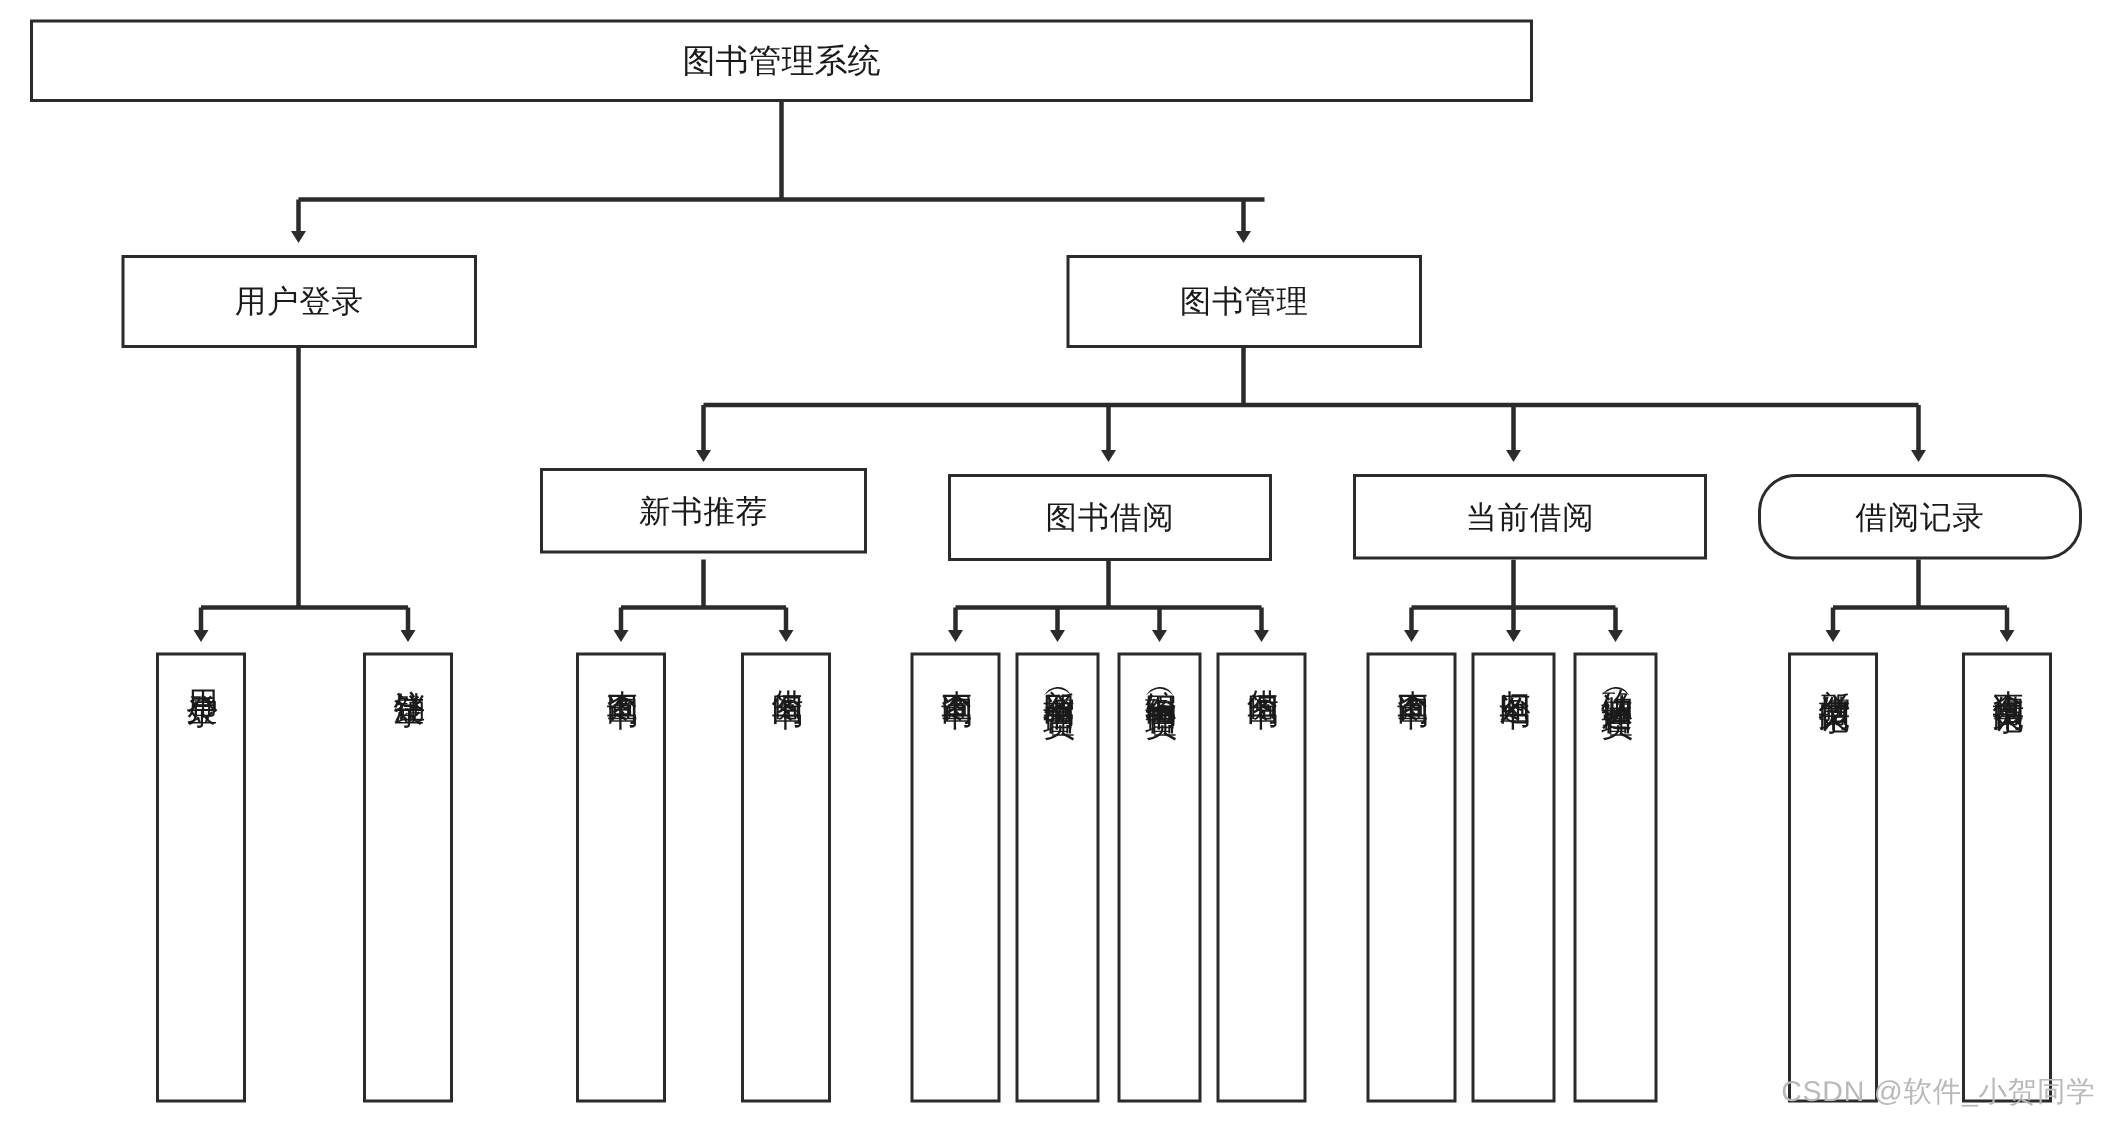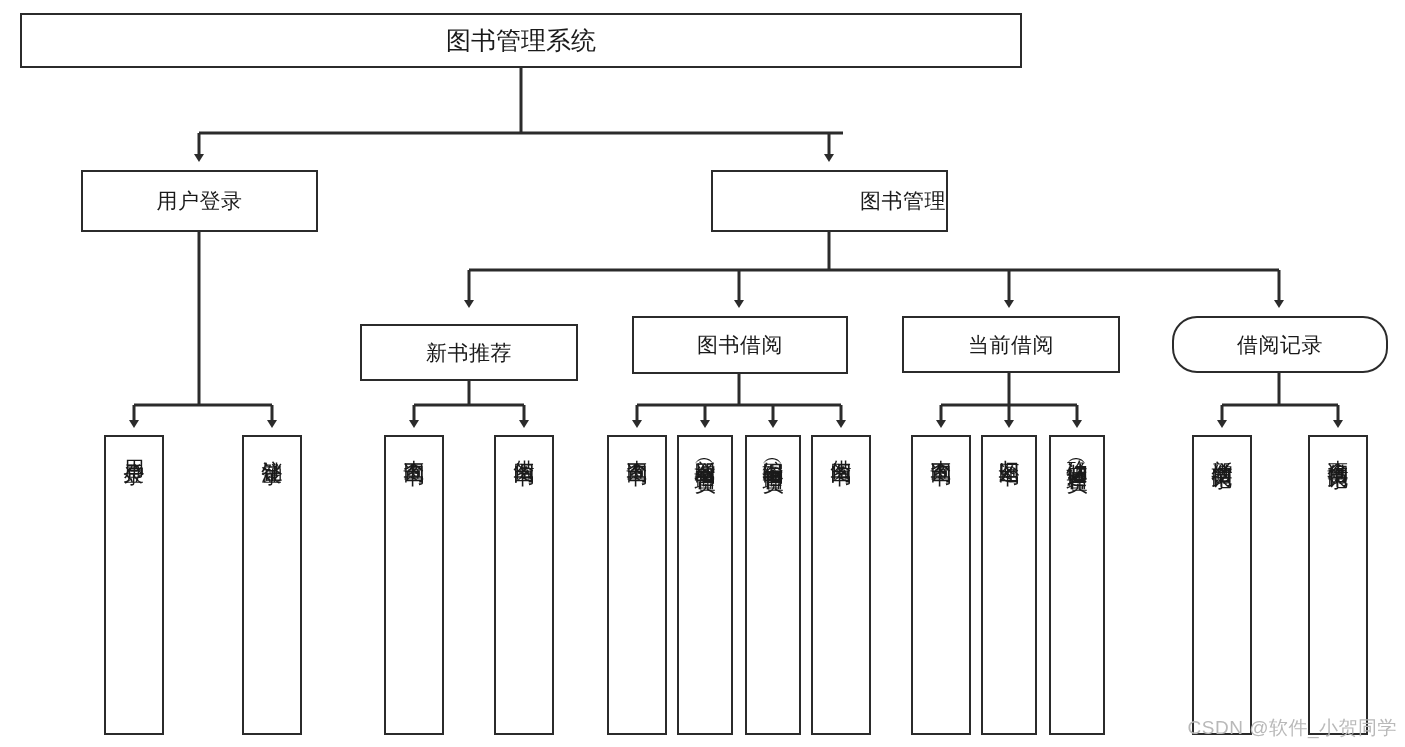--- a/index.html
+++ b/index.html
@@ -33,21 +33,21 @@
     display: flex;
     align-items: center;
     justify-content: center;
     color: #1a1a1a;
   }
   .node.h {
     font-size: 21px;
     letter-spacing: 0.5px;
   }
   .node.root {
-    font-size: 25px;
+    font-size: 22px;
   }
   .node.leaf {
     font-size: 21px;
     padding: 6px 0;
     align-items: flex-start;
   }
   .vtext {
     writing-mode: vertical-rl;
     text-orientation: upright;
     line-height: 1.05;
@@ -120,31 +120,31 @@
     </g>
   </svg>
 
   <div class="node root" style="left:20px; top:13px; width:1002px; height:55px;">
     <span>图书管理系统</span>
   </div>
 
   <div class="node h" style="left:81px; top:170px; width:237px; height:62px;">
     <span>用户登录</span>
   </div>
-  <div class="node h" style="left:711px; top:170px; width:237px; height:62px;justify-content:flex-end;">
+  <div class="node h" style="left:711px; top:170px; width:237px; height:62px;">
     <span>图书管理</span>
   </div>
 
-  <div class="node h" style="left:360px; top:324px; width:218px; height:57px;">
+  <div class="node h" style="left:360px; top:312px; width:218px; height:57px;">
     <span>新书推荐</span>
   </div>
   <div class="node h" style="left:632px; top:316px; width:216px; height:58px;">
     <span>图书借阅</span>
   </div>
-  <div class="node h" style="left:902px; top:316px; width:218px; height:57px;">
+  <div class="node h" style="left:902px; top:316px; width:236px; height:57px;">
     <span>当前借阅</span>
   </div>
   <div class="node h" style="left:1172px; top:316px; width:216px; height:57px;border-radius:25px;">
     <span>借阅记录</span>
   </div>
 
   <div class="node leaf" style="left:104px; top:435px; width:60px; height:300px;">
     <span class="vtext">用户登录</span>
   </div>
   <div class="node leaf" style="left:242px; top:435px; width:60px; height:300px;">

